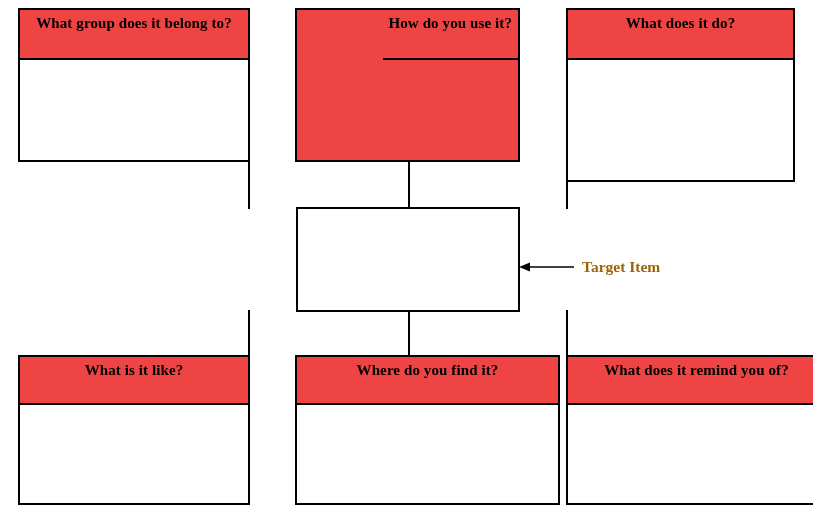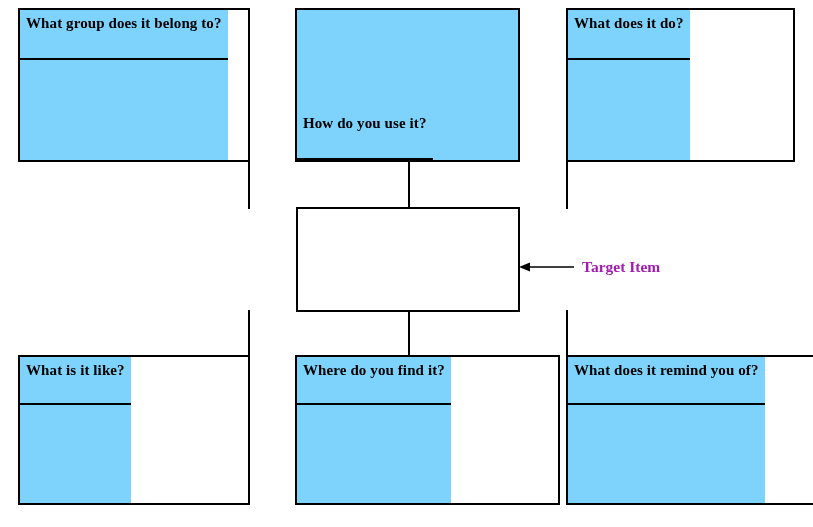--- a/index.html
+++ b/index.html
@@ -18,23 +18,23 @@
     height: 527px;
     background: #ffffff;
     overflow: hidden;
   }
 
   
   .qbox {
     position: absolute;
     box-sizing: border-box;
     border: 2px solid #000000;
-    background: #7dd3fc;
+    background: #ef4444;
     display: flex;
-    flex-direction: row;
+    flex-direction: column;
     z-index: 3;
   }
   .qbox-header {
     box-sizing: border-box;
     border-bottom: 2px solid #000000;
     display: flex;
     align-items: flex-start;
     justify-content: center;
     text-align: center;
     font-weight: bold;
@@ -85,21 +85,21 @@
     align-items: center;
     z-index: 5;
   }
   .annot-arrow {
     display: block;
   }
   .annot-label {
     font-weight: bold;
     font-size: 15.5px;
     white-space: nowrap;
-    color: #a21caf;
+    color: #a16207;
     line-height: 1;
   }
 </style>
 </head>
 <body>
 
 <div id="canvas">
 
   <div class="connector" style="left:248px; top:160px; width:320px; height:49px;">
     <div class="stub-v" style="left:158px; top:0px; height:49px;"></div>
@@ -112,21 +112,21 @@
   <div class="qbox" style="left:18px; top:8px; width:232px; height:154px;">
     <div class="qbox-header hdr-50">What group does it belong to?</div>
     <div class="qbox-body"></div>
   </div>
 
   <div class="qbox" style="left:295px; top:8px; width:225px; height:154px;align-items:flex-end;">
     <div class="qbox-header hdr-50">How do you use it?</div>
     <div class="qbox-body"></div>
   </div>
 
-  <div class="qbox" style="left:566px; top:8px; width:229px; height:154px;">
+  <div class="qbox" style="left:566px; top:8px; width:229px; height:174px;">
     <div class="qbox-header hdr-50">What does it do?</div>
     <div class="qbox-body"></div>
   </div>
 
   <div class="center-box" style="left:296px; top:207px; width:224px; height:105px;"></div>
 
   <div class="annot" style="left:518px; top:256px; height:22px;">
     <svg class="annot-arrow" width="58" height="22" viewBox="0 0 58 22" xmlns="http://www.w3.org/2000/svg">
       <line x1="10" y1="11" x2="56" y2="11" stroke="#000000" stroke-width="1.6"></line>
       <polygon points="1,11 12,6.4 12,15.6" fill="#000000"></polygon>

